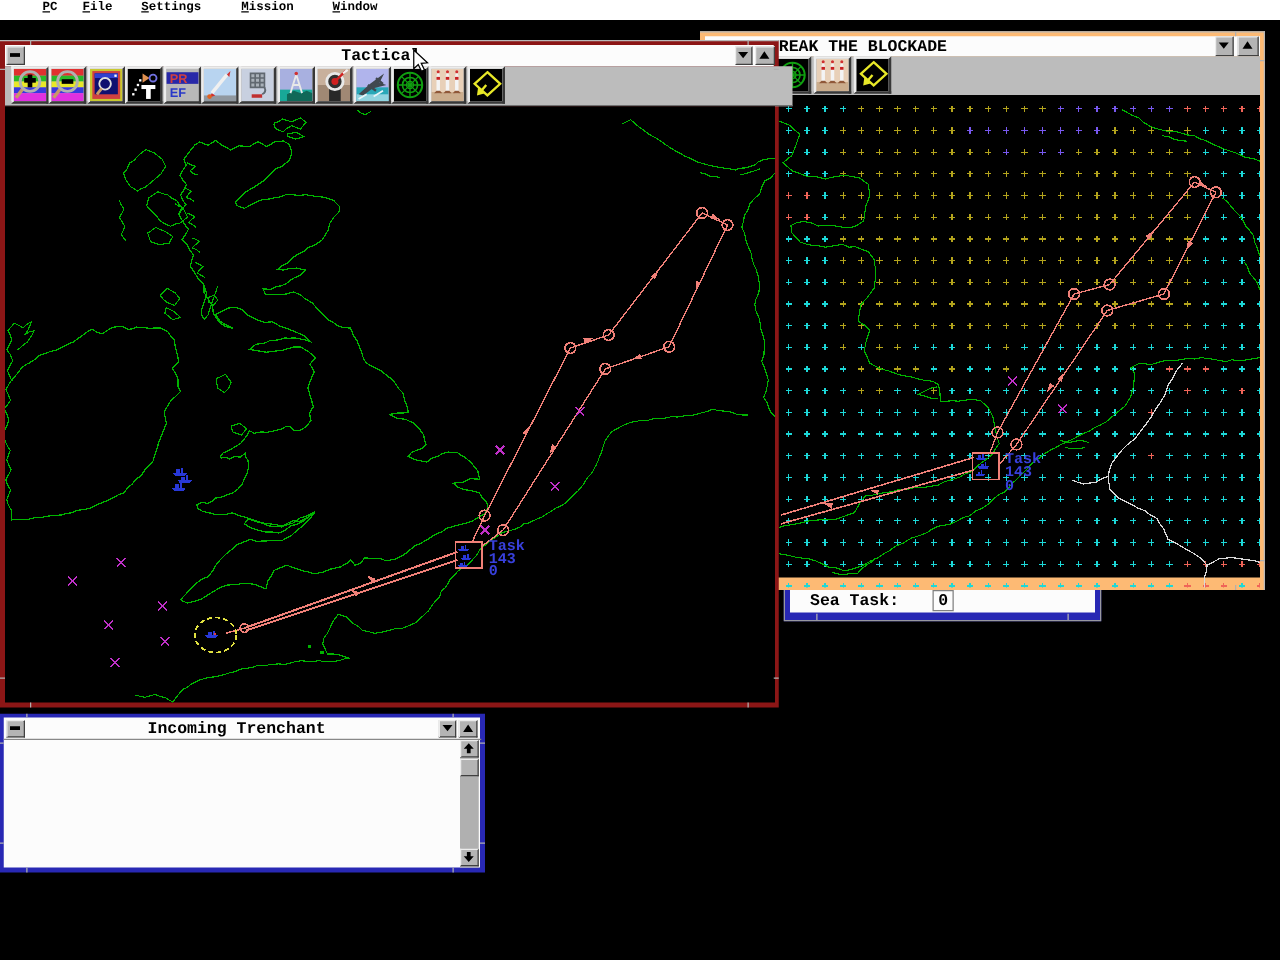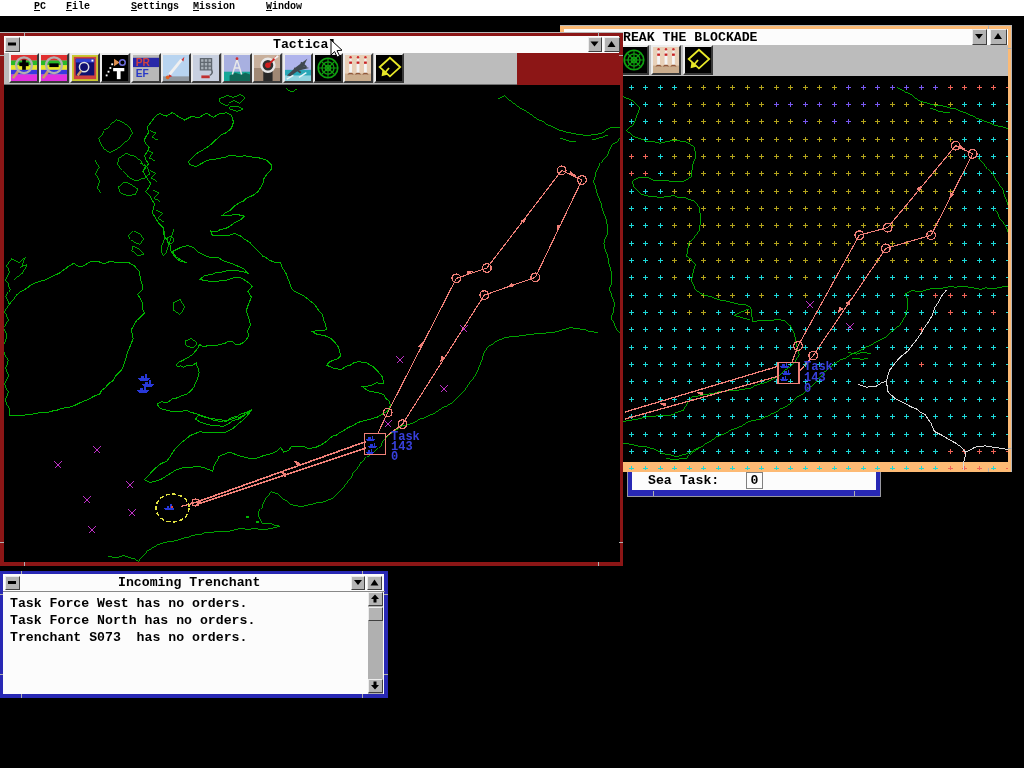--- a/index.html
+++ b/index.html
@@ -12,21 +12,21 @@
 .sbtn { position:absolute; background:#b4b4b4; border-top:1.5px solid #ececec; border-left:1.5px solid #ececec; border-right:1.5px solid #404040; border-bottom:1.5px solid #404040; }
 .sbtn svg { position:absolute; left:0; top:0; }
 .tbtn { position:absolute; width:30px; height:30px; background:#b4b4b4; border-top:2px solid #ececec; border-left:2px solid #ececec; border-right:2px solid #383838; border-bottom:2px solid #383838; overflow:hidden; }
 .tbtn svg { display:block; }
 .seam { position:absolute; background:#b0b0b0; }
 </style></head><body>
 
 <div class="menubar">
  <span style="left:34px"><u>P</u>C</span>
  <span style="left:66px"><u>F</u>ile</span>
- <span style="left:131px"><u>S</u>ettings</span>
+ <span style="left:113px"><u>S</u>ettings</span>
  <span style="left:193px"><u>M</u>ission</span>
  <span style="left:266px"><u>W</u>indow</span>
 </div>
 
 <div class="win" style="left:627px;top:455px;width:254px;height:42px;background:#2828b4;border:1px solid #9898a0;z-index:1">
   <div style="position:absolute;left:4px;top:4px;right:4px;bottom:6px;background:#fcfcfc"></div>
   <div style="position:absolute;left:20px;top:17px;font-size:13.2px;font-weight:bold;color:#000;white-space:pre">Sea Task:</div>
   <div style="position:absolute;left:118px;top:16px;width:17px;height:17px;background:#fcfcfc;border:1px solid #808080;font-size:13.2px;font-weight:bold;color:#000;text-align:center;line-height:16px">0</div>
     <div class="seam" style="left:25px;bottom:0;width:1px;height:5px"></div>
     <div class="seam" style="right:25px;bottom:0;width:1px;height:5px"></div>
@@ -784,21 +784,21 @@
   <div class="sbtn" style="left:588px;top:5px;width:14px;height:15px">
       <svg width="11" height="12" viewBox="0 0 11 12">
         <path d="M1.5,3.5 h8 l-4,5 Z" fill="#000"></path>
       </svg>
     </div>
   <div class="sbtn" style="left:604px;top:5px;width:16px;height:15px">
       <svg width="13" height="12" viewBox="0 0 13 12">
         <path d="M6.5,3 l4,6 h-8 Z" fill="#000"></path>
       </svg>
     </div>
-  <div style="position:absolute;left:4px;top:21px;width:513px;height:32px;background:#bcbcbc;border-bottom:1px solid #707070">
+  <div style="position:absolute;left:4px;top:21px;width:630px;height:32px;background:#bcbcbc;border-bottom:1px solid #707070">
       <div class="tbtn" style="left:5px;top:0px">
         <svg width="26" height="26" viewBox="0 0 28 28" preserveAspectRatio="none">
           <rect width="28" height="6" fill="#e03030"></rect>
           <rect y="6" width="28" height="5" fill="#28b828"></rect>
           <rect y="11" width="28" height="5" fill="#e8e828"></rect>
           <rect y="16" width="28" height="5" fill="#3838e0"></rect>
           <rect y="21" width="28" height="7" fill="#e030e0"></rect>
           <line x1="8" y1="17" x2="2" y2="25" stroke="#c89868" stroke-width="3"></line>
           <circle cx="14" cy="11" r="8.5" fill="none" stroke="#b0b0b0" stroke-width="2.5"></circle>
           <rect x="12" y="5" width="4" height="11" fill="#000"></rect>
@@ -1062,23 +1062,20 @@
       <svg width="12" height="11" viewBox="0 0 12 11">
         <path d="M2,3 h8 l-4,5 Z" fill="#000"></path>
       </svg>
     </div>
   <div class="sbtn" style="left:367px;top:5px;width:15px;height:14px">
       <svg width="13" height="11" viewBox="0 0 13 11">
         <path d="M6.5,2.5 l4,6 h-8 Z" fill="#000"></path>
       </svg>
     </div>
   <div style="position:absolute;left:3px;top:20px;width:382px;height:1px;background:#888"></div>
-  <div style="position:absolute;left:10px;top:24px;font-size:13.2px;font-weight:bold;color:#000;line-height:17px;white-space:pre">Task Force West has no orders.
-Task Force North has no orders.
-Trenchant S073  has no orders.</div>
   <div style="position:absolute;left:368px;top:21px;width:15px;height:102px;background:#b0b0b0"></div>
   <div class="sbtn" style="left:368px;top:21px;width:15px;height:14px">
       <svg width="12" height="11" viewBox="0 0 12 11">
         <path d="M6,1.5 l4,4.5 h-2.5 v3.5 h-3 v-3.5 h-2.5 Z" fill="#000"></path>
       </svg>
     </div>
   <div class="sbtn" style="left:368px;top:36px;width:15px;height:14px"></div>
   <div class="seam" style="left:21px;top:0;width:1px;height:3px"></div>
     <div class="seam" style="left:362px;top:0;width:1px;height:3px"></div>
     <div class="seam" style="left:21px;bottom:0;width:1px;height:4px"></div>

